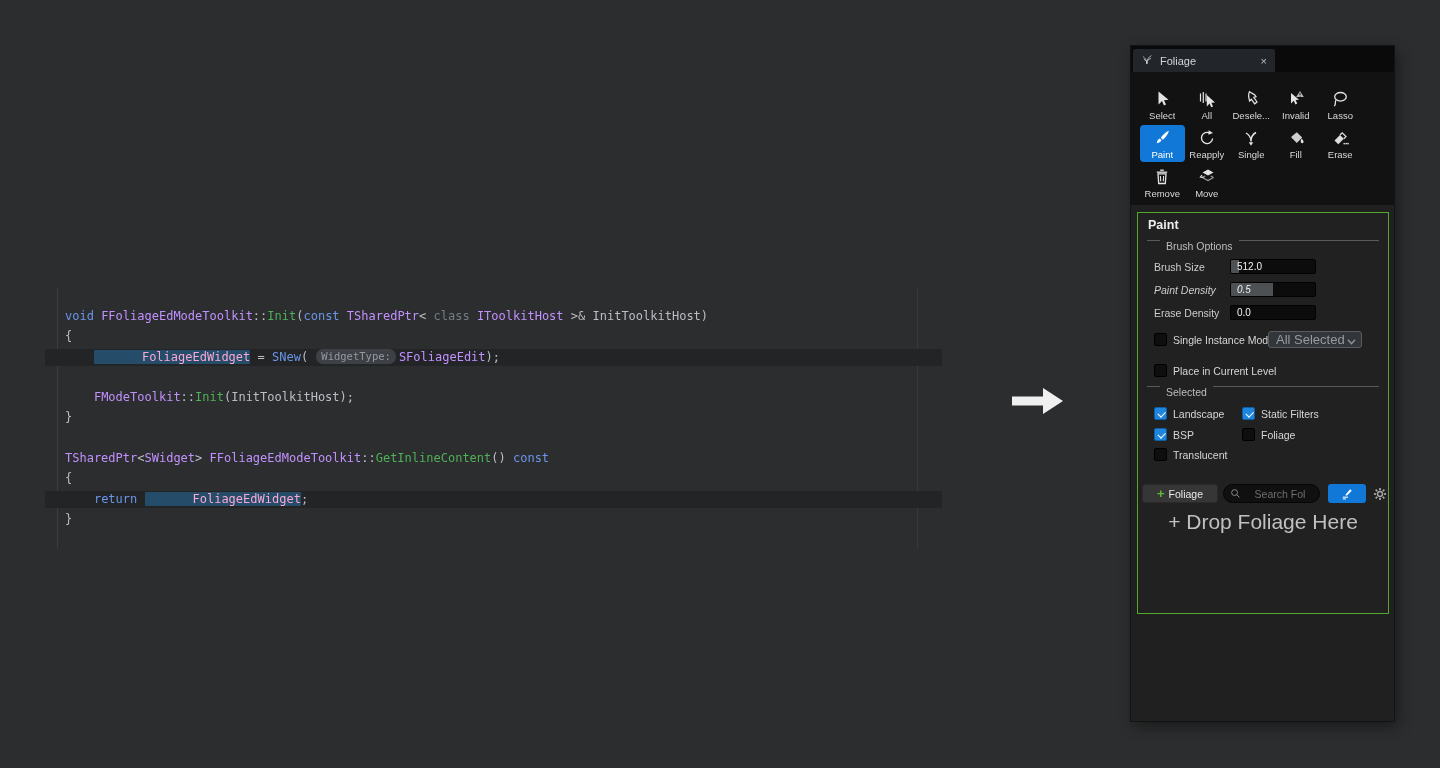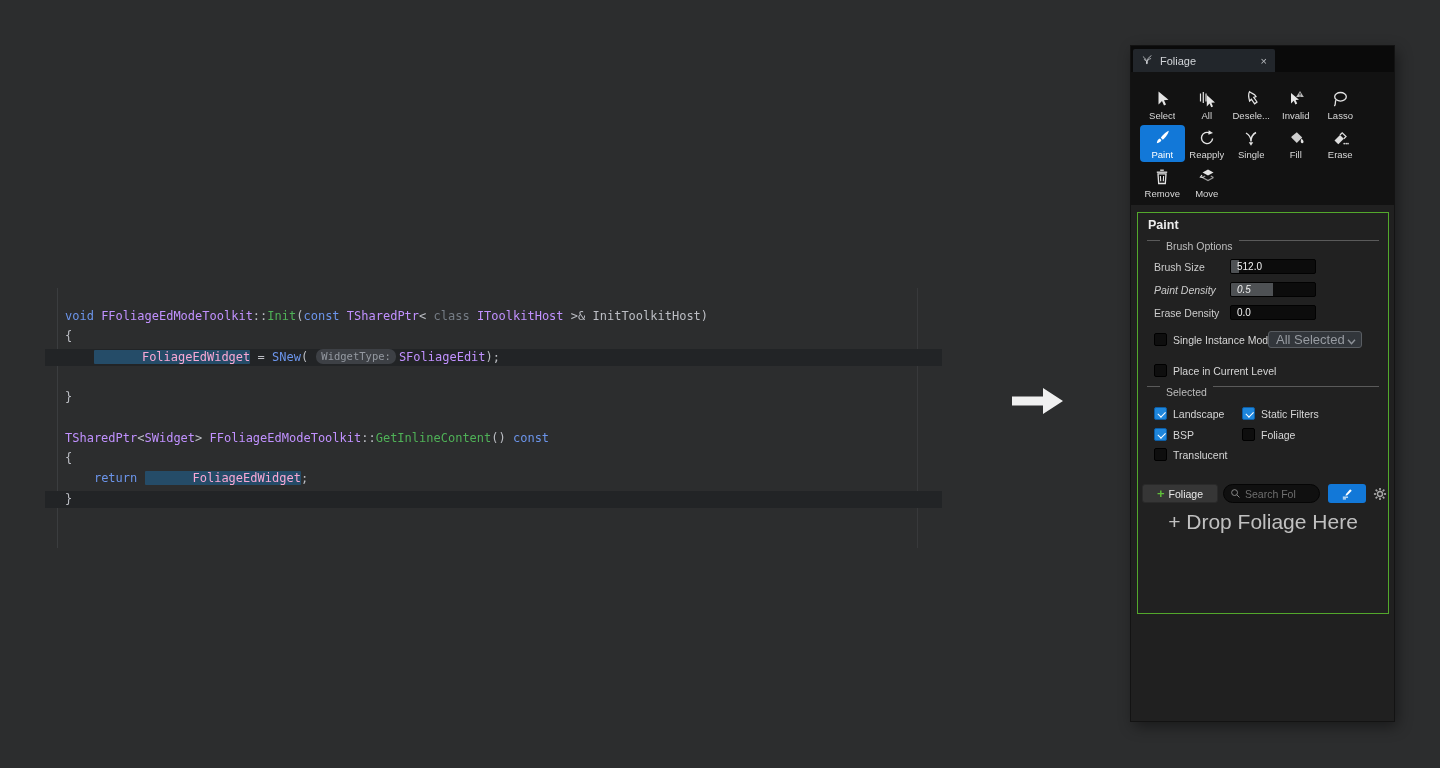--- a/index.html
+++ b/index.html
@@ -76,21 +76,21 @@
 
   .add-btn { position:absolute; left:4px; top:271px; width:76px; height:19px; background:#363636;
              border:1px solid #2a2a2a; border-radius:3px; display:flex; align-items:center;
              justify-content:center; gap:4px; }
   .add-plus { color:#5fbe3a; font-size:13px; font-weight:bold; line-height:17px; }
   .add-label { color:#e8e8e8; font-size:10.5px; }
 
   .search-pill { position:absolute; left:85px; top:271px; width:97px; height:19px; background:#101010;
                  border:1px solid #050505; border-radius:10px; display:flex; align-items:center; padding:0 6px; }
   .search-input { background:transparent; border:none; outline:none; color:#cfcfcf; width:70px;
-                  font-size:10.5px; font-family:"Liberation Sans", sans-serif; }
+                  font-size:10.5px; font-family:"Liberation Sans", sans-serif;text-align:center; }
   .search-input::placeholder { color:#6f6f6f; }
 
   .brush-toggle { position:absolute; left:190px; top:271px; width:38px; height:19px;
                   background:#1278d8; border-radius:3px; display:flex; align-items:center; justify-content:center; }
   .gear-btn { position:absolute; left:233px; top:272px; width:17px; height:17px;
               display:flex; align-items:center; justify-content:center; }
 
   .drop-text { position:absolute; left:0; width:100%; top:297px; text-align:center;
                font-size:21px; color:#c0c0c0; }
 </style>
@@ -102,20 +102,21 @@
   <div class="guide-line"></div>
   <div id="bands">
       <div class="line-band" style="top: 349.1px;"></div>
       <div class="line-band" style="top: 491.2px;"></div>
     </div>
   <div class="code-lines" id="code-lines">
       <div class="code-line"><span class="tk-k">void</span><span class="tk-p"> </span><span class="tk-c">FFoliageEdModeToolkit</span><span class="tk-p">::</span><span class="tk-f">Init</span><span class="tk-p">(</span><span class="tk-k">const</span><span class="tk-p"> </span><span class="tk-c">TSharedPtr</span><span class="tk-p">&lt; </span><span class="tk-d">class</span><span class="tk-p"> </span><span class="tk-c">IToolkitHost</span><span class="tk-p"> &gt;&amp; InitToolkitHost)</span></div>
       <div class="code-line"><span class="tk-p">{</span></div>
       <div class="code-line"><span class="tk-p">    </span><span class="tk-v sel">FoliageEdWidget</span><span class="tk-p"> = </span><span class="tk-k">SNew</span><span class="tk-p">( </span><span class="hint">WidgetType:</span><span class="tk-c">SFoliageEdit</span><span class="tk-p">);</span></div>
       <div class="code-line"></div>
+      <div class="code-line"><span class="tk-p">    </span><span class="tk-c">FModeToolkit</span><span class="tk-p">::</span><span class="tk-f">Init</span><span class="tk-p">(InitToolkitHost);</span></div>
       <div class="code-line"><span class="tk-p">}</span></div>
       <div class="code-line"></div>
       <div class="code-line"><span class="tk-c">TSharedPtr</span><span class="tk-p">&lt;</span><span class="tk-c">SWidget</span><span class="tk-p">&gt; </span><span class="tk-c">FFoliageEdModeToolkit</span><span class="tk-p">::</span><span class="tk-f">GetInlineContent</span><span class="tk-p">() </span><span class="tk-k">const</span></div>
       <div class="code-line"><span class="tk-p">{</span></div>
       <div class="code-line"><span class="tk-p">    </span><span class="tk-k">return</span><span class="tk-p"> </span><span class="tk-v sel">FoliageEdWidget</span><span class="tk-p">;</span></div>
       <div class="code-line"><span class="tk-p">}</span></div>
     </div>
 </div>
 
 <div class="big-arrow">

